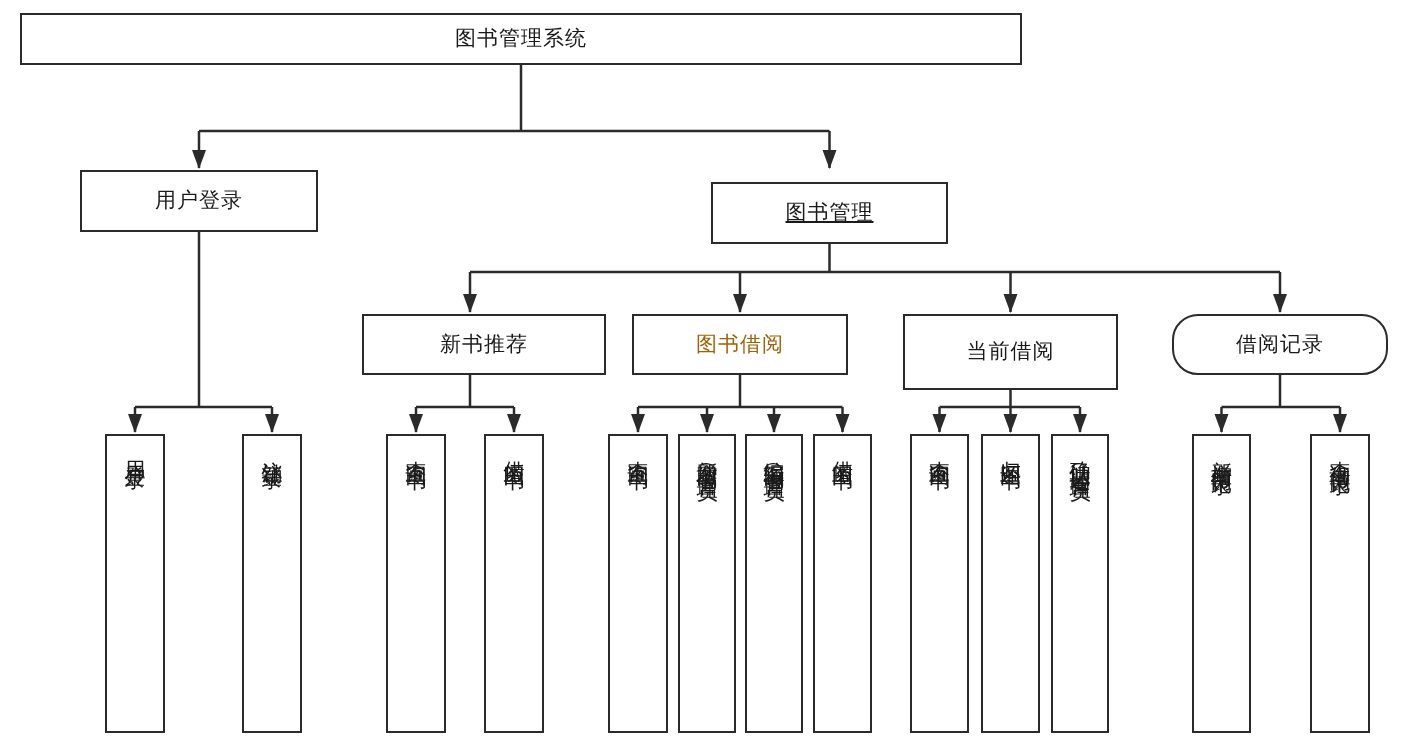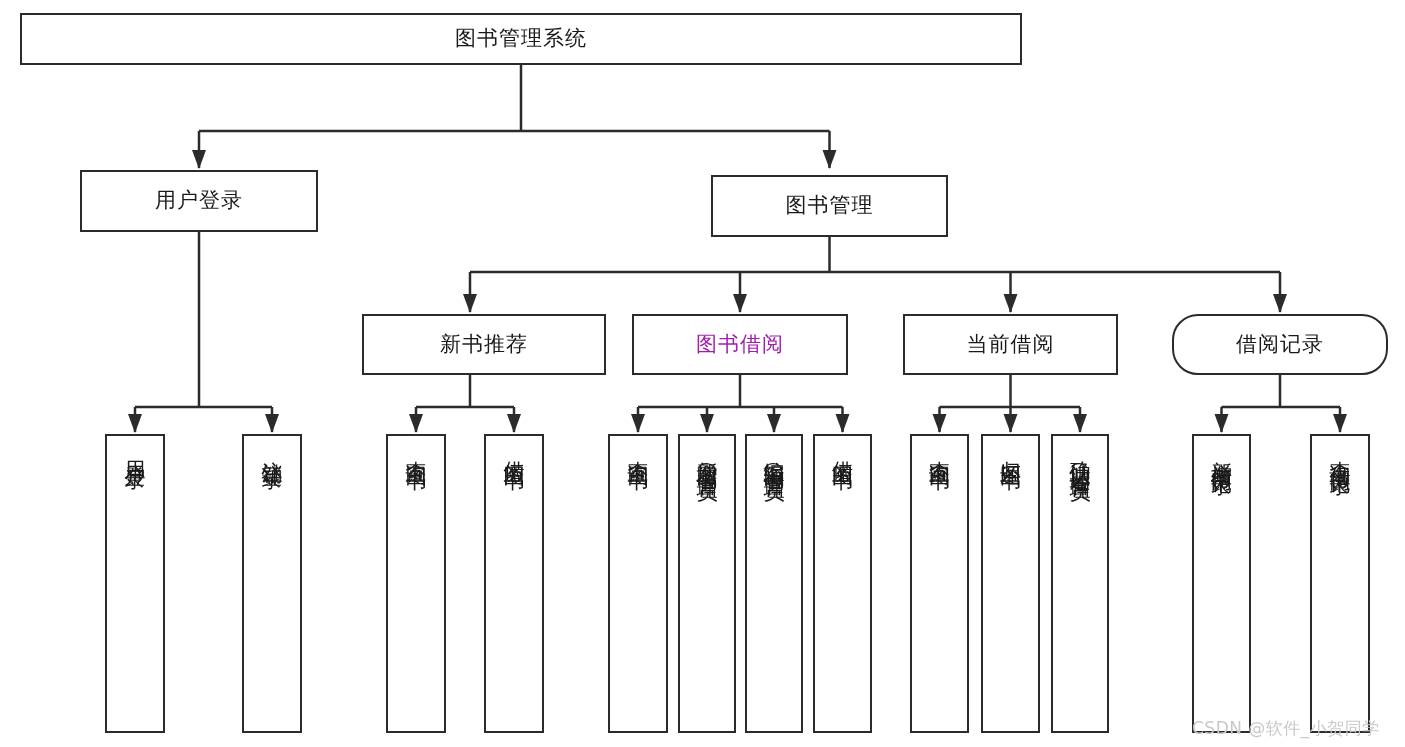--- a/index.html
+++ b/index.html
@@ -124,30 +124,30 @@
       <line x1="1340" y1="407" x2="1340" y2="432" stroke="#2b2b2b" stroke-width="2.5"></line>
       <polygon points="1333,414 1347,414 1340,433" fill="#2b2b2b"></polygon>
     </svg>
   <div id="nodes-layer">
       <div class="node horiz" style="left: 20px; top: 13px; width: 1002px; height: 52px; border-color: rgb(43, 43, 43); background: rgb(255, 255, 255); color: rgb(26, 26, 26);">
         <span class="hlabel">图书管理系统</span>
       </div>
       <div class="node horiz" style="left: 80px; top: 170px; width: 238px; height: 62px; border-color: rgb(43, 43, 43); background: rgb(255, 255, 255); color: rgb(26, 26, 26);">
         <span class="hlabel">用户登录</span>
       </div>
-      <div class="node horiz" style="left: 711px; top: 175px; width: 237px; height: 62px; border-color: rgb(43, 43, 43); background: rgb(255, 255, 255); color: rgb(26, 26, 26);">
+      <div class="node horiz" style="left: 711px; top: 182px; width: 237px; height: 62px; border-color: rgb(43, 43, 43); background: rgb(255, 255, 255); color: rgb(26, 26, 26); text-decoration: underline;">
         <span class="hlabel">图书管理</span>
       </div>
       <div class="node horiz" style="left: 362px; top: 314px; width: 244px; height: 61px; border-color: rgb(43, 43, 43); background: rgb(255, 255, 255); color: rgb(26, 26, 26);">
         <span class="hlabel">新书推荐</span>
       </div>
-      <div class="node horiz" style="left: 632px; top: 314px; width: 216px; height: 61px; border-color: rgb(43, 43, 43); background: rgb(255, 255, 255); color: #a21caf;">
+      <div class="node horiz" style="left: 632px; top: 314px; width: 216px; height: 61px; border-color: rgb(43, 43, 43); background: rgb(255, 255, 255); color: #a16207;">
         <span class="hlabel">图书借阅</span>
       </div>
-      <div class="node horiz" style="left: 903px; top: 314px; width: 215px; height: 61px; border-color: rgb(43, 43, 43); background: rgb(255, 255, 255); color: rgb(26, 26, 26);">
+      <div class="node horiz" style="left: 903px; top: 314px; width: 215px; height: 76px; border-color: rgb(43, 43, 43); background: rgb(255, 255, 255); color: rgb(26, 26, 26);">
         <span class="hlabel">当前借阅</span>
       </div>
       <div class="node horiz" style="left: 1172px; top: 314px; width: 216px; height: 61px; border-color: rgb(43, 43, 43); background: rgb(255, 255, 255); color: rgb(26, 26, 26); border-radius: 26px;">
         <span class="hlabel">借阅记录</span>
       </div>
       <div class="node vert" style="left: 105px; top: 434px; width: 60px; height: 299px; border-color: rgb(43, 43, 43); background: rgb(255, 255, 255); color: rgb(26, 26, 26);">
         <span class="vlabel">用户登录</span>
       </div>
       <div class="node vert" style="left: 242px; top: 434px; width: 60px; height: 299px; border-color: rgb(43, 43, 43); background: rgb(255, 255, 255); color: rgb(26, 26, 26);">
         <span class="vlabel">注销登录</span>
@@ -179,14 +179,13 @@
       <div class="node vert" style="left: 1051px; top: 434px; width: 58px; height: 299px; border-color: rgb(43, 43, 43); background: rgb(255, 255, 255); color: rgb(26, 26, 26);">
         <span class="vlabel">确认归还（管理员）</span>
       </div>
       <div class="node vert" style="left: 1192px; top: 434px; width: 59px; height: 299px; border-color: rgb(43, 43, 43); background: rgb(255, 255, 255); color: rgb(26, 26, 26);">
         <span class="vlabel">新增借阅记录</span>
       </div>
       <div class="node vert" style="left: 1310px; top: 434px; width: 60px; height: 299px; border-color: rgb(43, 43, 43); background: rgb(255, 255, 255); color: rgb(26, 26, 26);">
         <span class="vlabel">查询借阅记录</span>
       </div>
     </div>
-  <div class="watermark" style="left: 1192px; top: 717px; color: rgb(201, 201, 201);">CSDN @软件_小贺同学</div>
 </div>
 
 </body></html>

